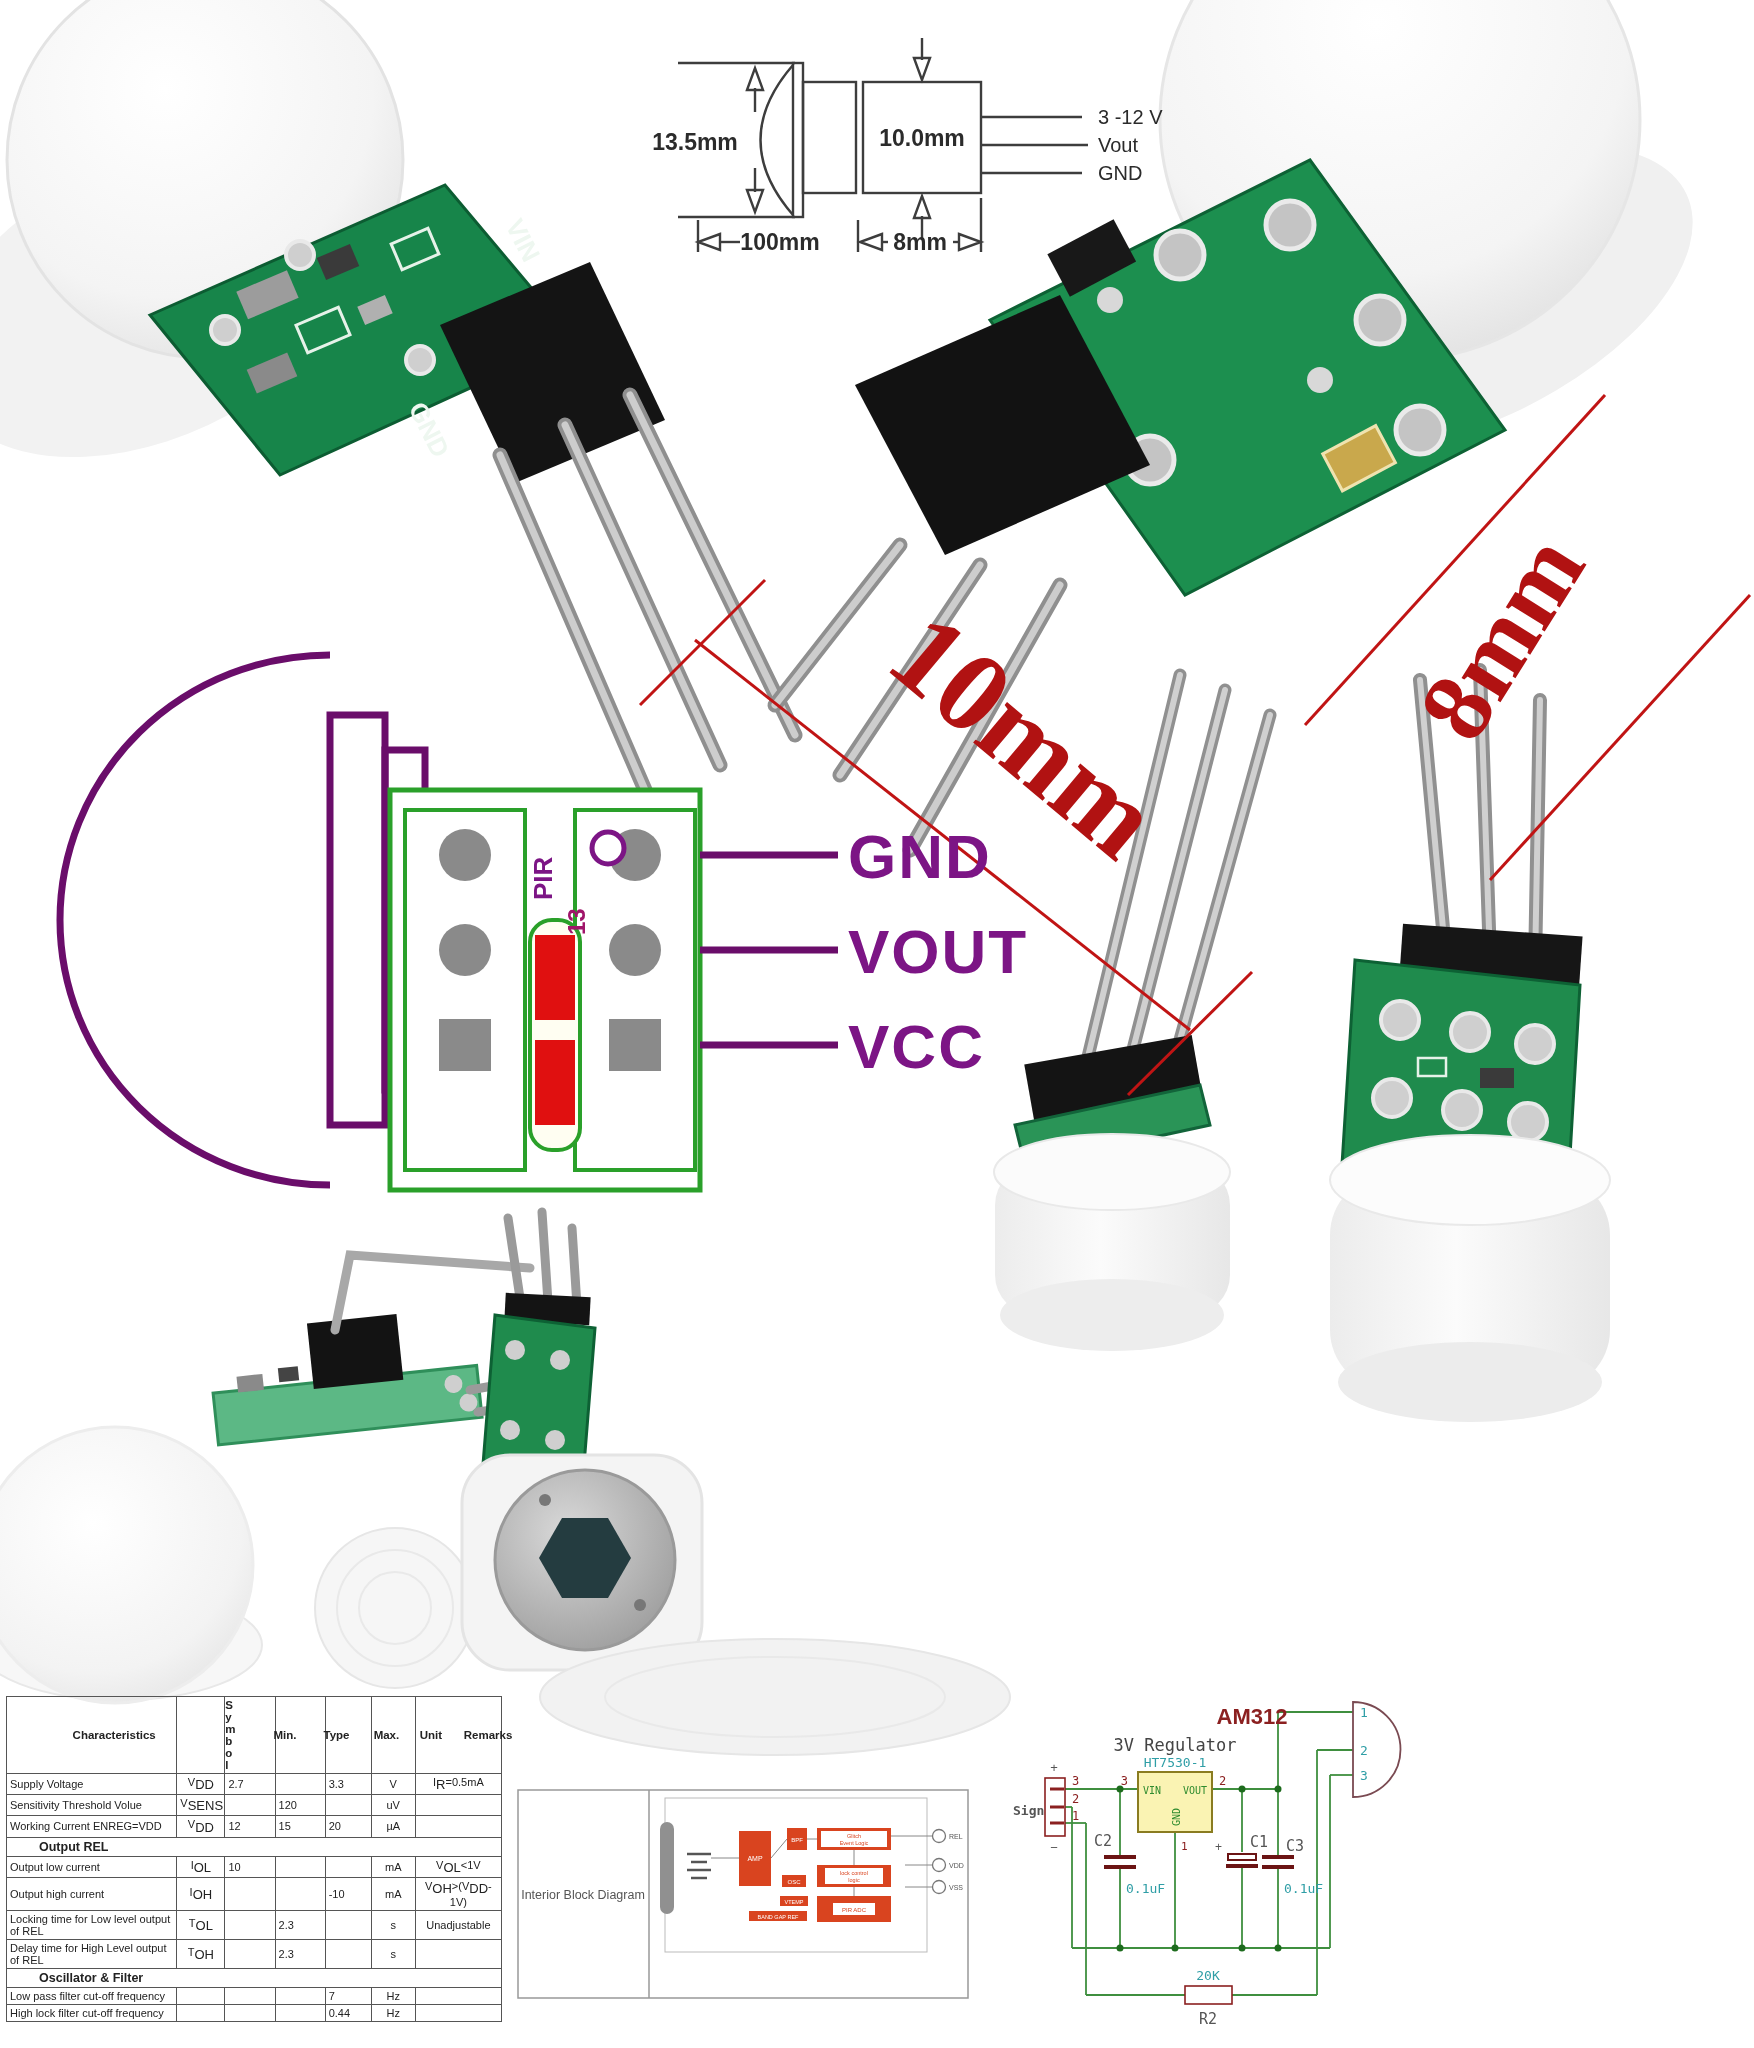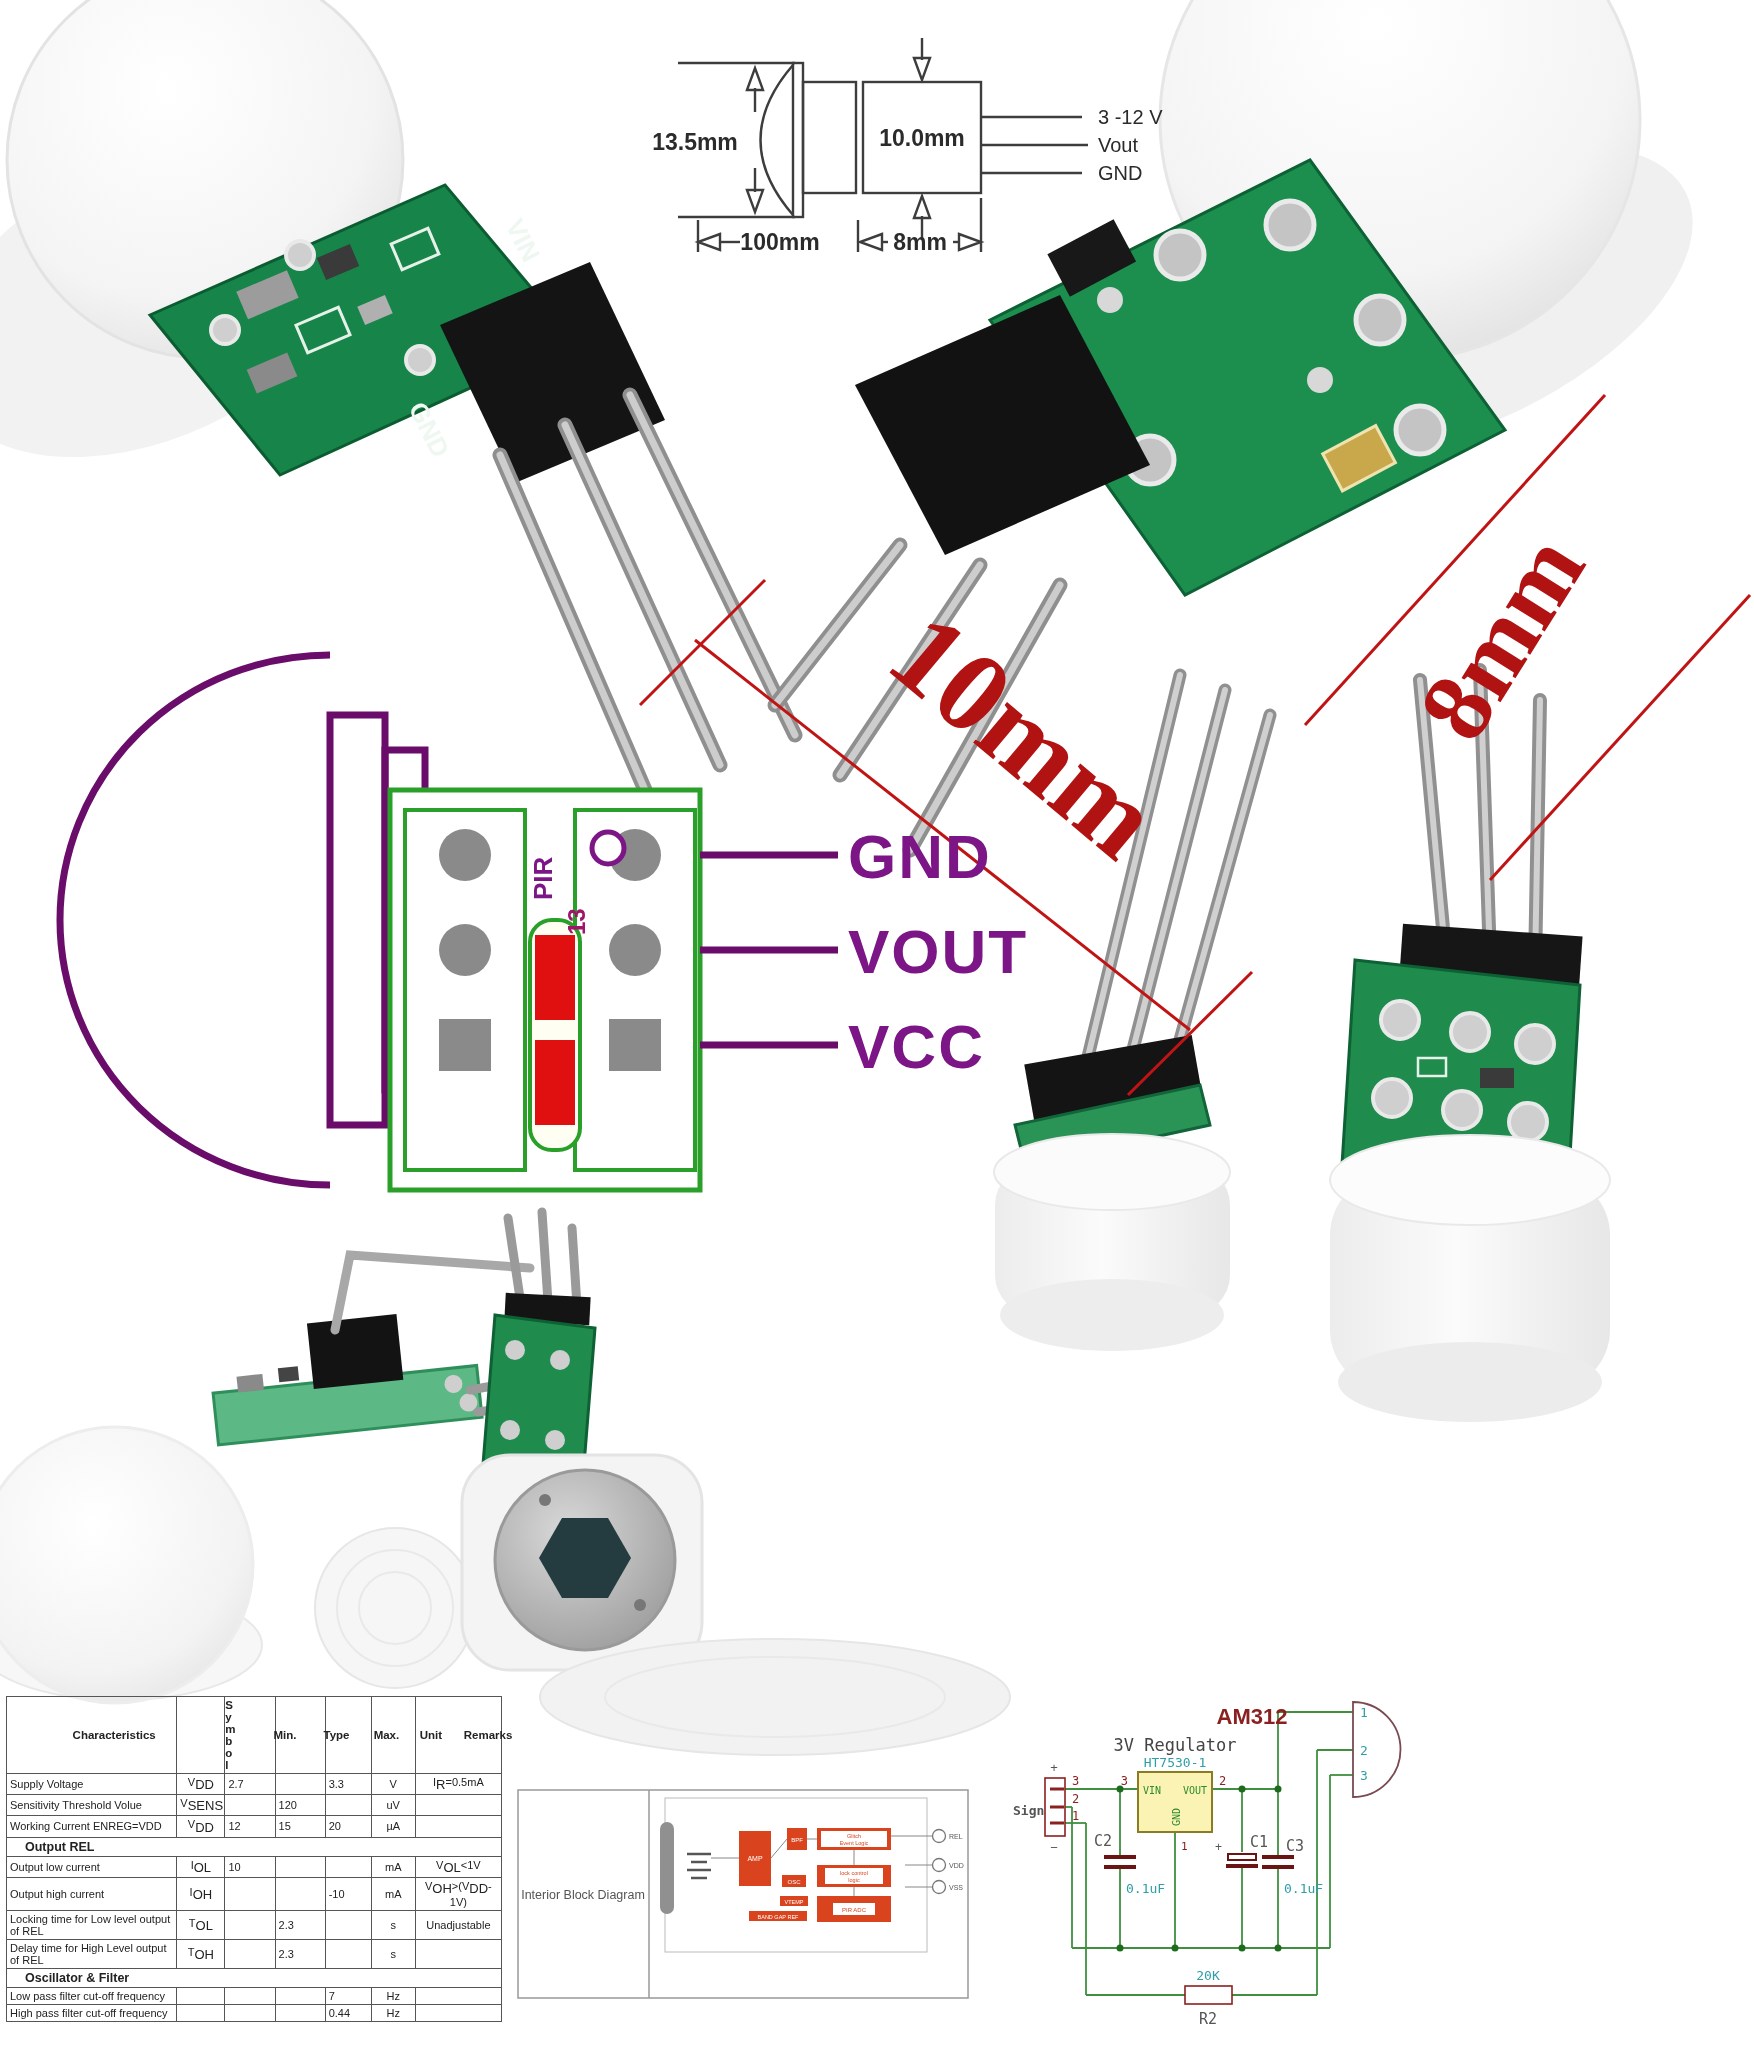--- a/index.html
+++ b/index.html
@@ -17,21 +17,21 @@
   .spec table{border-collapse:collapse;margin-top:4px;width:496px;table-layout:fixed;}
   .spec th,.spec td{border:1px solid #555;font-size:11px;padding:2px 3px;vertical-align:middle;color:#222;}
   .spec th{font-weight:bold;text-align:center;font-size:11.5px;padding-left:48px;}
   .th-sym{word-break:break-all;margin-top:40px;}
   .cchar{text-align:left;}
   .ccen{font-size:12px;}
   .cunit{text-align:center;font-size:11px;}
   .crem{text-align:center;font-size:10.5px;}
   .csym{text-align:center;font-size:12.5px;}
   .spec sub{font-size:13px;margin-top:20px;}
-  tr.section td{font-weight:bold;font-size:12.5px;text-align:left;padding-left:18px;border-left:1px solid #555;border-right:1px solid #555;}
+  tr.section td{font-weight:bold;font-size:12.5px;text-align:left;padding-left:32px;border-left:1px solid #555;border-right:1px solid #555;}
 </style>
 </head>
 <body>
 
 <div class="canvas">
 
   <svg style="left:0;top:0" width="860" height="840" viewBox="0 0 860 840">
     <defs>
       <radialGradient id="g1dome" cx="40%" cy="32%" r="75%">
         <stop offset="0%" stop-color="#ffffff"></stop>
@@ -384,21 +384,21 @@
         <tr>
           <td class="cchar">Low pass filter cut-off frequency</td>
           <td class="csym"></td>
           <td class="ccen"></td>
           <td class="ccen"></td>
           <td class="ccen">7</td>
           <td class="cunit">Hz</td>
           <td class="crem"></td>
         </tr>
         <tr>
-          <td class="cchar">High pass filter cut-off frequency</td>
+          <td class="cchar">High lock filter cut-off frequency</td>
           <td class="csym"></td>
           <td class="ccen"></td>
           <td class="ccen"></td>
           <td class="ccen">0.44</td>
           <td class="cunit">Hz</td>
           <td class="crem"></td>
         </tr>
 
       </tbody>
     </table>

